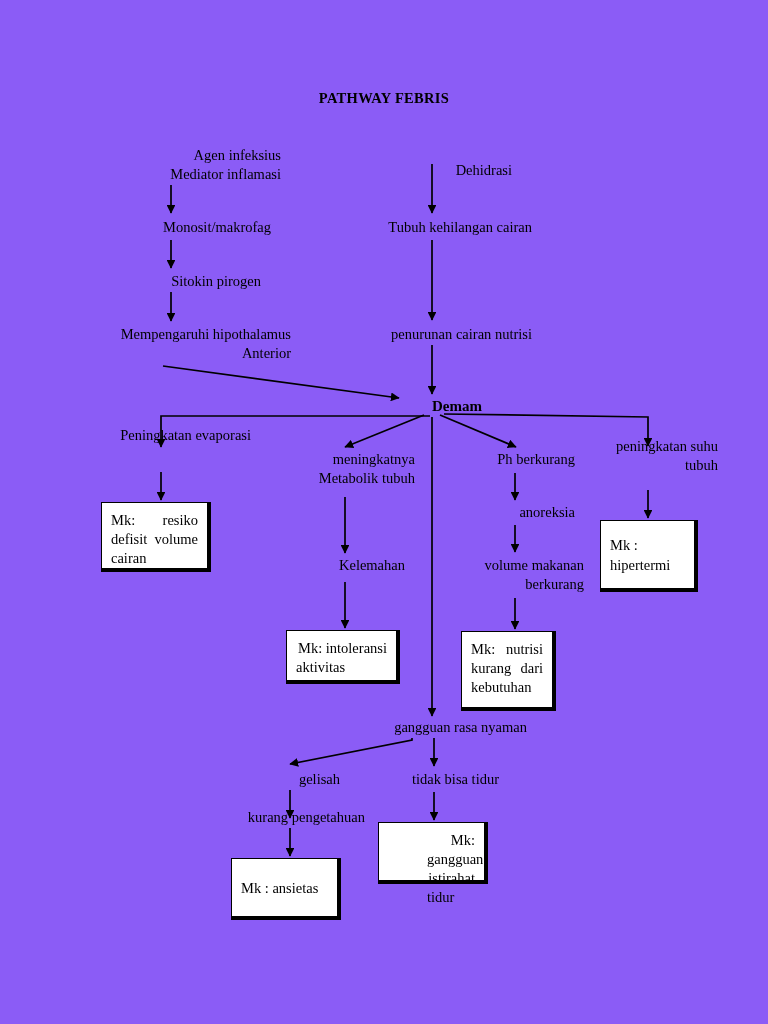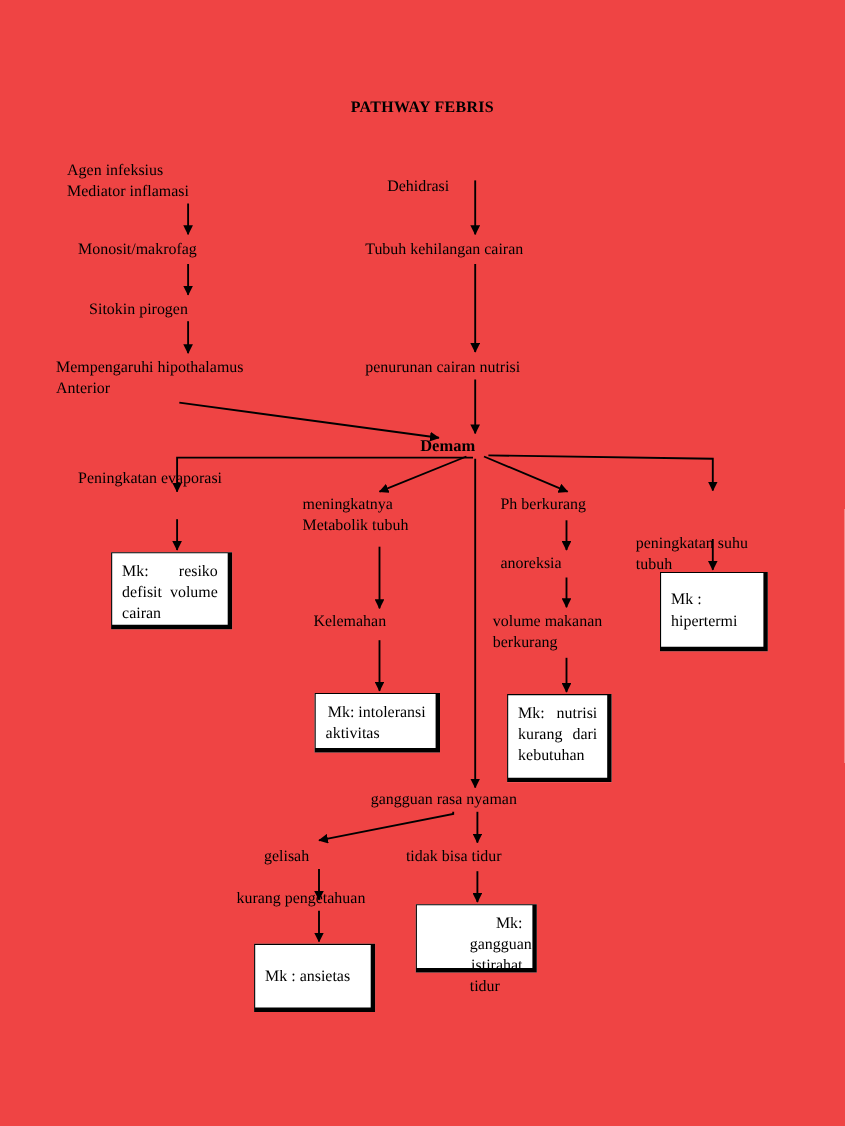--- a/index.html
+++ b/index.html
@@ -5,36 +5,36 @@
 <style>
   html, body {
     margin: 0;
     padding: 0;
     background: #ffffff;
   }
   #page {
     position: relative;
     width: 768px;
     height: 1024px;
-    background: #ef4444;
+    background: #8b5cf6;
     font-family: "Liberation Serif", "DejaVu Serif", serif;
     color: #000000;
     overflow: hidden;
   }
   #connectors {
     position: absolute;
     left: 0;
     top: 0;
     width: 768px;
     height: 1024px;
     pointer-events: none;
   }
   .node {
     position: absolute;
-    text-align: left;
+    text-align: right;
     font-size: 14.5px;
     line-height: 1.28;
     white-space: pre-line;
     color: #000;
   }
   .node.bold {
     font-weight: bold;
     font-size: 15px;
   }
   #title {
@@ -133,21 +133,21 @@
 
   <div class="node bold" style="left:382px; top:397px; width:100px;">Demam</div>
 
   <div class="node" style="left:71px; top:426px; width:180px;">Peningkatan evaporasi</div>
 
   <div class="node" style="left:275px; top:450px; width:140px;">meningkatnya
 Metabolik tubuh</div>
 
   <div class="node" style="left:455px; top:450px; width:120px;">Ph berkurang</div>
 
-  <div class="node" style="left:578px; top:437px; width:140px;margin-top:48px;">peningkatan suhu
+  <div class="node" style="left:578px; top:437px; width:140px;">peningkatan suhu
 tubuh</div>
 
   <div class="node" style="left:285px; top:556px; width:120px;">Kelemahan</div>
 
   <div class="node" style="left:455px; top:503px; width:120px;">anoreksia</div>
 
   <div class="node" style="left:448px; top:556px; width:136px;">volume makanan
 berkurang</div>
 
   <div class="node" style="left:337px; top:718px; width:190px;">gangguan rasa nyaman</div>

